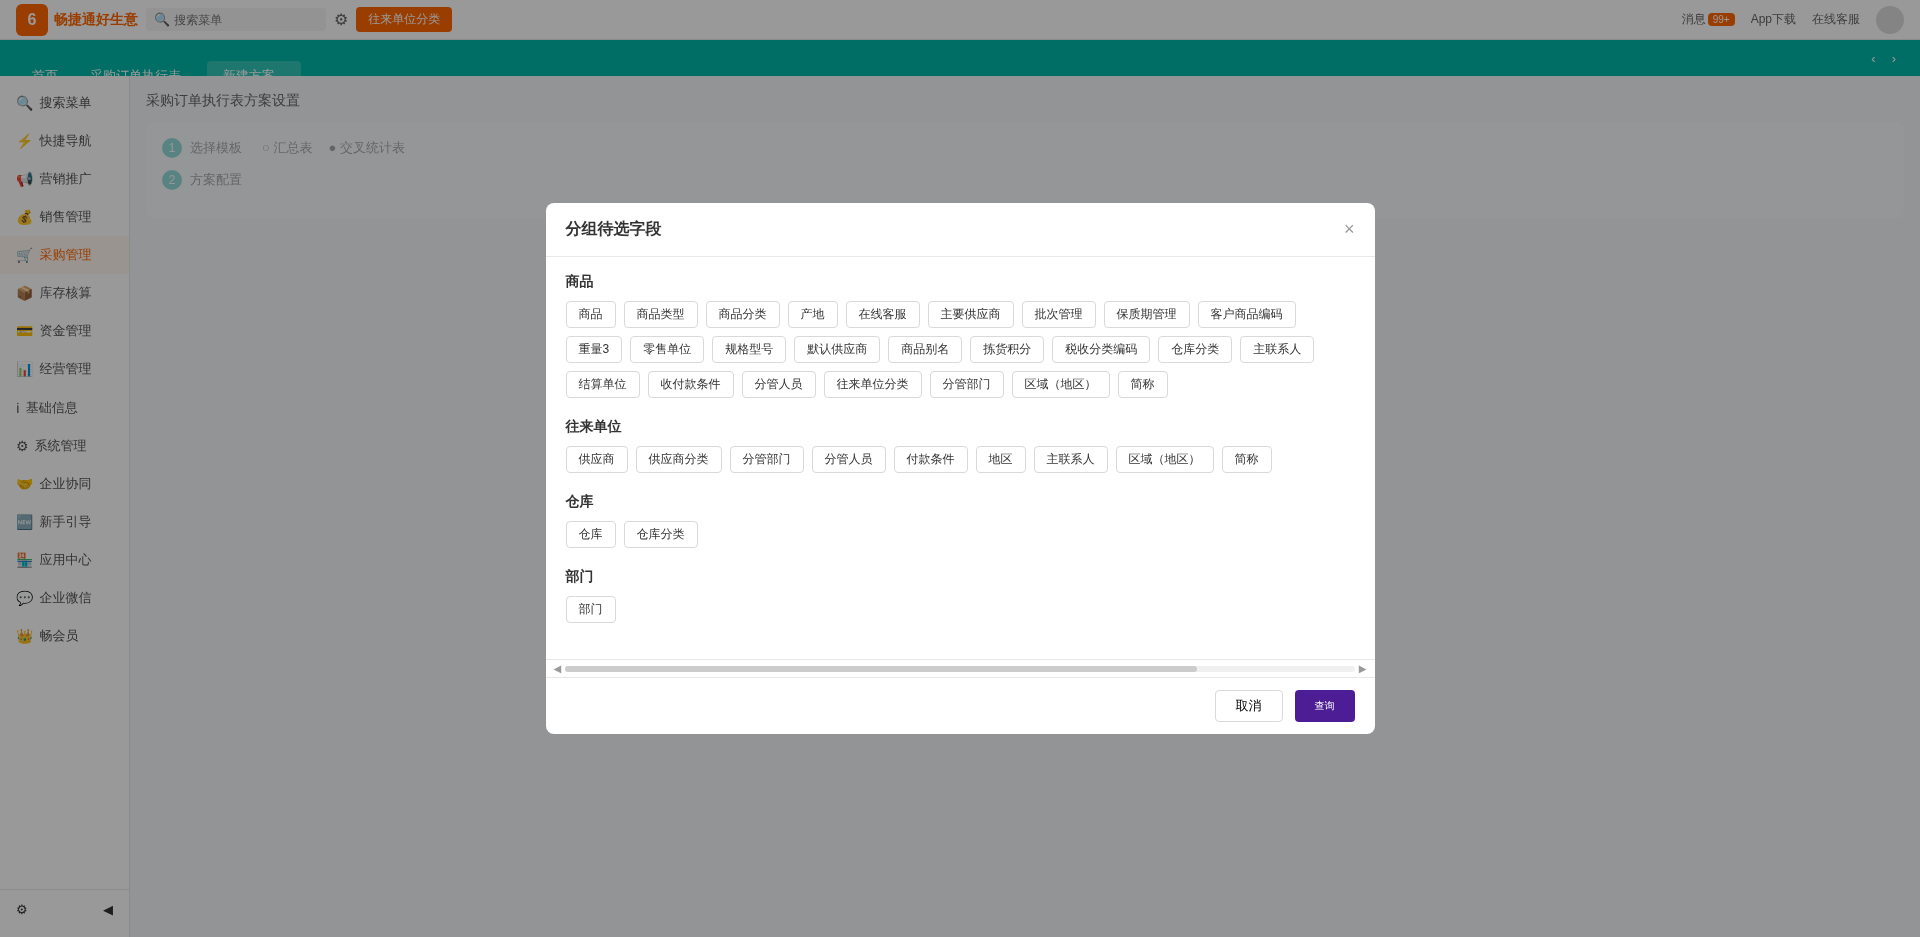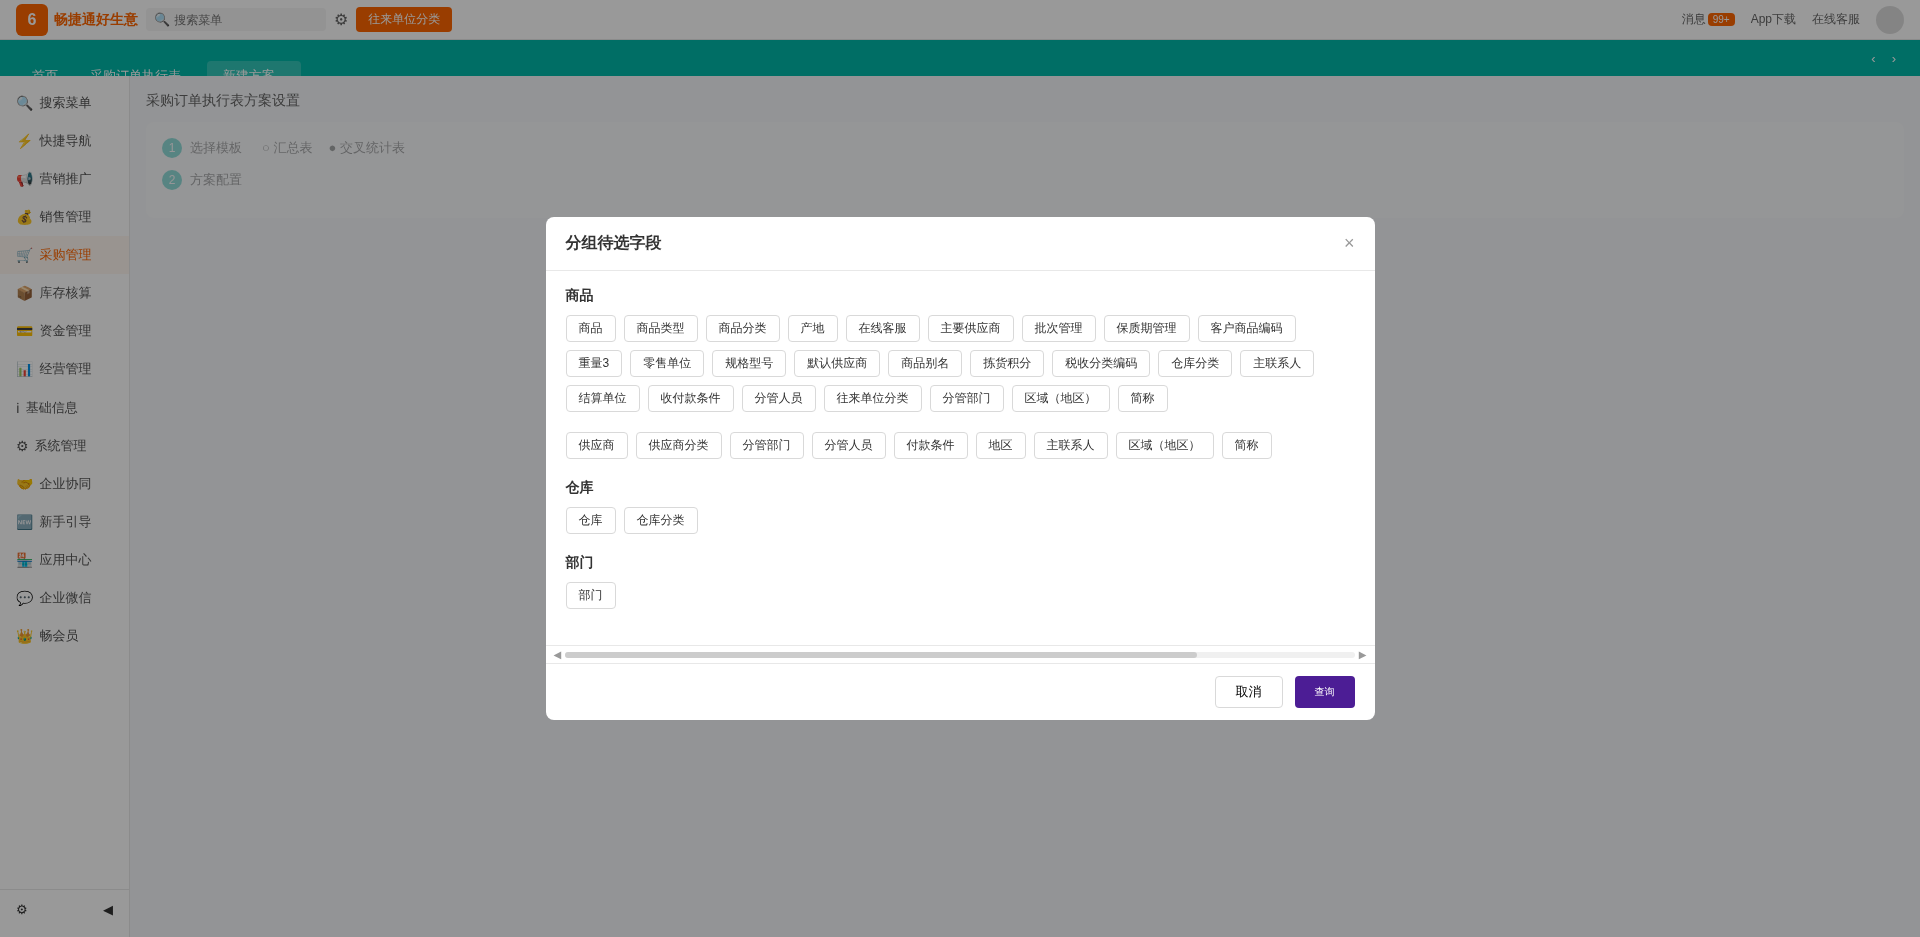--- a/index.html
+++ b/index.html
@@ -220,20 +220,21 @@
           <span class="field-tag">收付款条件</span>
           <span class="field-tag">分管人员</span>
           <span class="field-tag">往来单位分类</span>
           <span class="field-tag">分管部门</span>
           <span class="field-tag">区域（地区）</span>
           <span class="field-tag">简称</span>
         </div>
       </div>
 
       <div class="field-group">
+        <div class="field-group-title">往来单位</div>
         <div class="field-tags">
           <span class="field-tag">供应商</span>
           <span class="field-tag">供应商分类</span>
           <span class="field-tag">分管部门</span>
           <span class="field-tag">分管人员</span>
           <span class="field-tag">付款条件</span>
           <span class="field-tag">地区</span>
           <span class="field-tag">主联系人</span>
           <span class="field-tag">区域（地区）</span>
           <span class="field-tag">简称</span>

